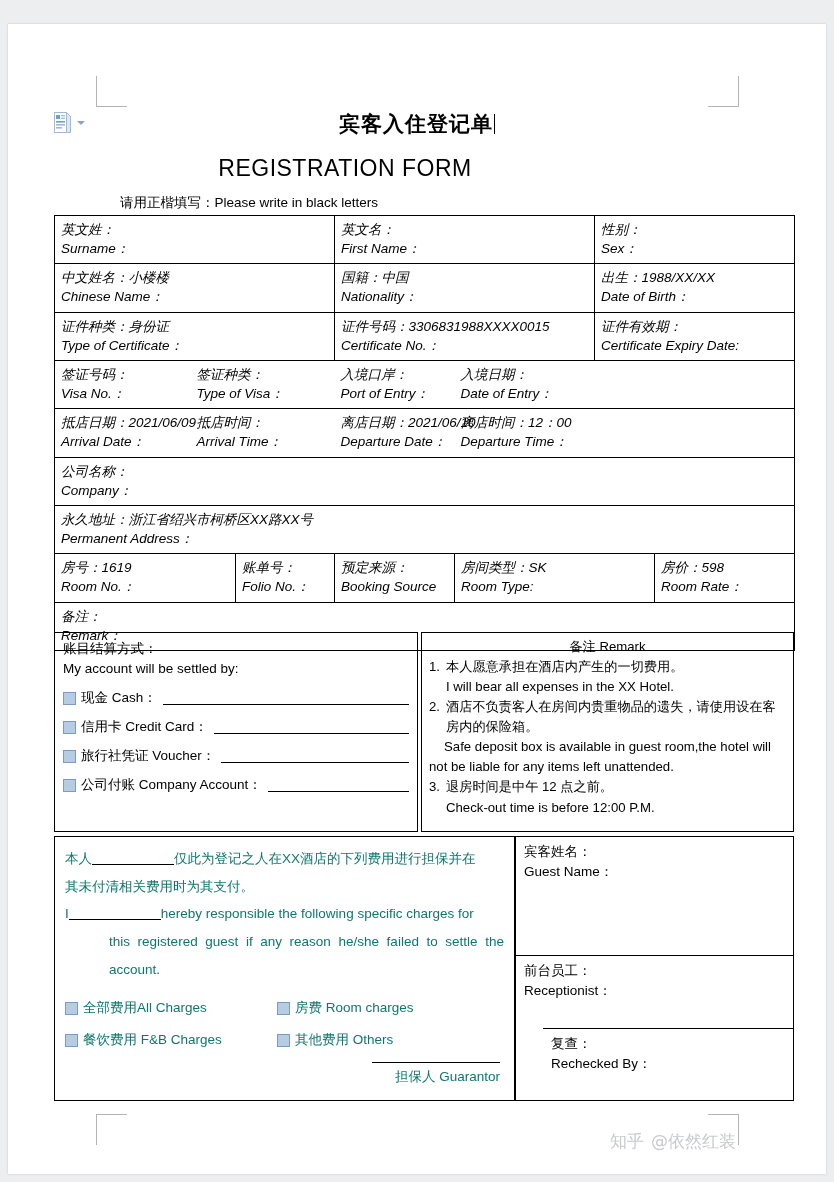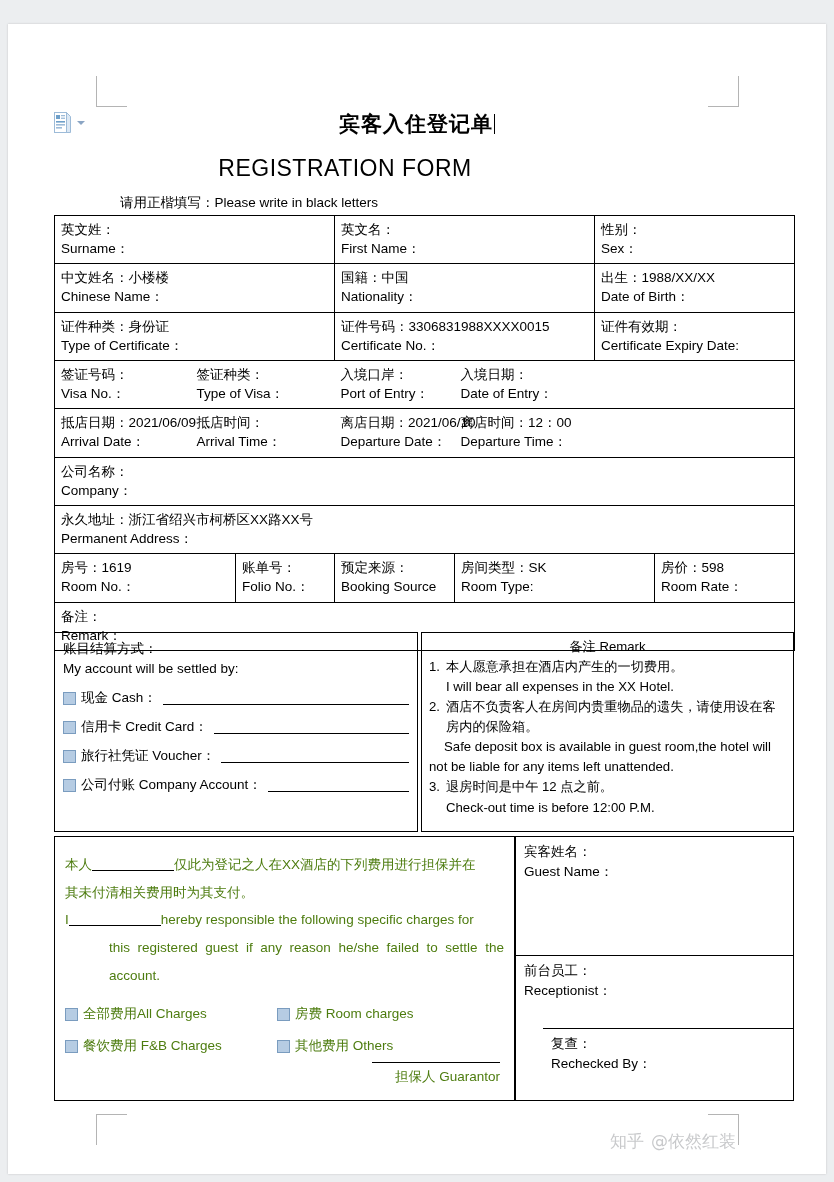--- a/index.html
+++ b/index.html
@@ -98,20 +98,21 @@
     border-collapse: collapse;
     table-layout: fixed;
   }
   .info-table td {
     border: 1px solid #000;
     padding: 4px 6px 5px 6px;
     font-size: 13.5px;
     color: #000;
     vertical-align: top;
     line-height: 1.42;
+    font-style: italic;
   }
   .info-table td.nb { border-left: 0; border-right: 0; }
   .info-table td.nbr { border-right: 0; }
   .info-table td.nbl { border-left: 0; }
   .cell-line { white-space: nowrap; }
 
   
   .settle-box {
     position: absolute;
     left: 46px;
@@ -170,23 +171,23 @@
 
   
   .guarantee-box {
     position: absolute;
     left: 46px;
     top: 812px;
     width: 461px;
     height: 265px;
     border: 1px solid #000;
     box-sizing: border-box;
-    padding: 14px 10px 0 10px;
+    padding: 8px 10px 0 10px;
     font-size: 13.5px;
-    color: #4d7c0f;
+    color: #0f766e;
   }
   .g-line { line-height: 2.05; }
   .blank-ul {
     display: inline-block;
     border-bottom: 1px solid #000;
     height: 14px;
     vertical-align: -2px;
   }
   .g-line.en { text-align: justify; text-align-last: justify; margin-left: 44px; }
   .charge-grid {

